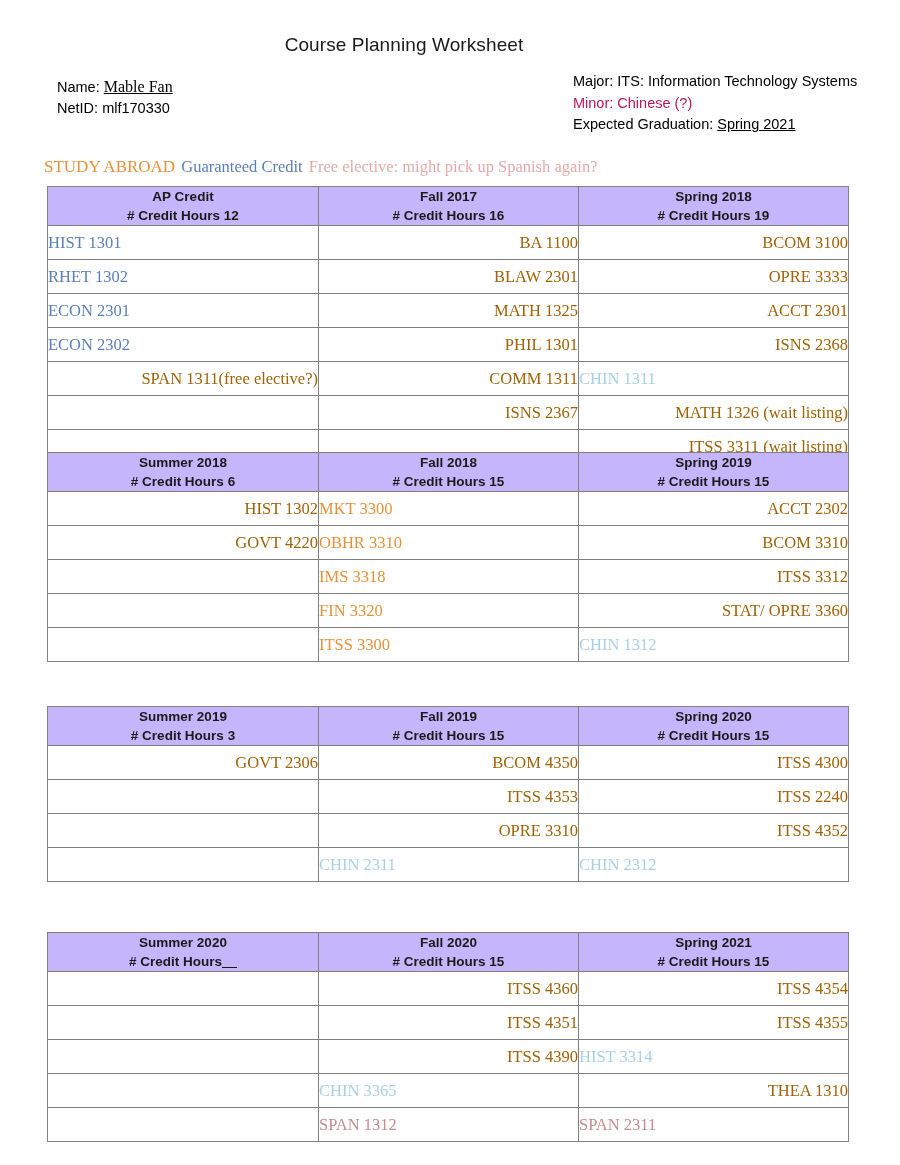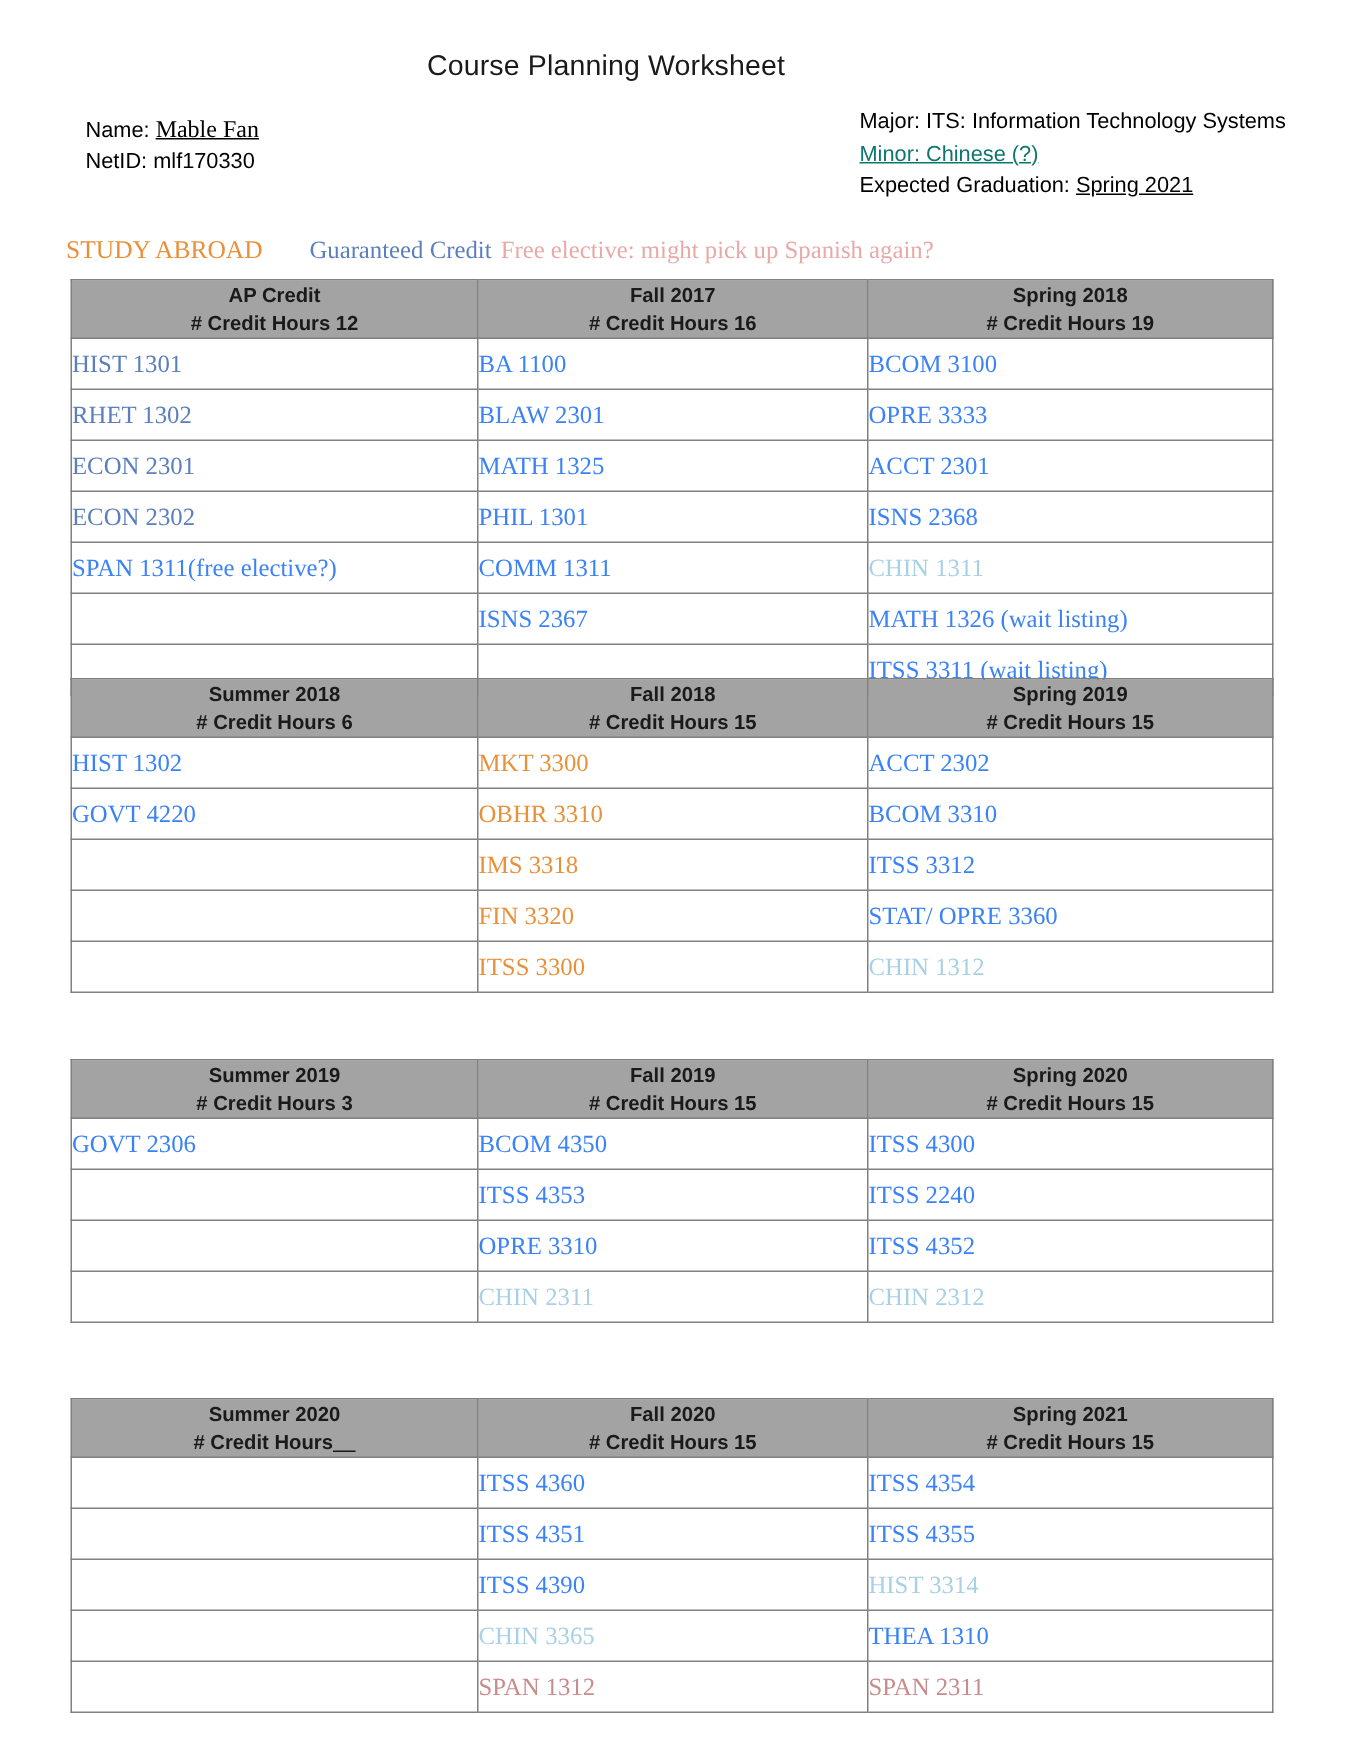--- a/index.html
+++ b/index.html
@@ -63,61 +63,60 @@
   }
   .val-sans {
     font-family: "Liberation Sans", sans-serif;
   }
   .val-sans-ul {
     font-family: "Liberation Sans", sans-serif;
     text-decoration: underline;
     font-weight: 500;
   }
   .minor-line {
-    color: #0f766e;
-    text-decoration: underline;
+    color: #be185d;
   }
 
   
   .legend {
     position: absolute;
     top: 157px;
     left: 44px;
     font-family: "Liberation Serif", serif;
     font-size: 16.5px;
     white-space: nowrap;
   }
   .legend span { margin-right: 2px; }
   .lg-abroad {
     color: #e8913a;
     font-variant: small-caps;
     font-size: 17px;
   }
-  .lg-guaranteed { color: #5b7fbd; margin-left: 25px; }
+  .lg-guaranteed { color: #5b7fbd; }
   .lg-free { color: #e8a9a9; }
 
   
   .tbl {
     position: absolute;
     left: 47px;
     width: 801px;
     border-collapse: collapse;
     table-layout: fixed;
   }
   .tbl td, .tbl th {
     border: 1px solid #808080;
     padding: 0;
     vertical-align: middle;
   }
   .tbl col.c1 { width: 271px; }
   .tbl col.c2 { width: 260px; }
   .tbl col.c3 { width: 270px; }
 
   .hcell {
-    background: #a3a3a3;
+    background: #c4b5fd;
     text-align: center;
     font-family: "Liberation Sans", sans-serif;
     font-size: 13.5px;
     line-height: 19px;
     padding: 5px 4px 6px 4px;
     color: #1a1a1a;
     height: 38px;
     box-sizing: border-box;
   }
   .hcell .term { display: block; }
@@ -128,21 +127,21 @@
     font-family: "Liberation Serif", serif;
     font-size: 16.5px;
     line-height: 18px;
     padding: 5px 4px 6px 6px;
     height: 34px;
     box-sizing: border-box;
     color: #000000;
   }
 
   
-  .c-black  { color: #3b82f6; }
+  .c-black  { color: #a16207; text-align: right; }
   .c-blue   { color: #5b7fbd; }
   .c-lblue  { color: #a8d0e6; }
   .c-orange { color: #e8913a; }
   .c-pink   { color: #c98c8c; }
 </style>
 </head>
 <body>
 
 <div class="page">
 

